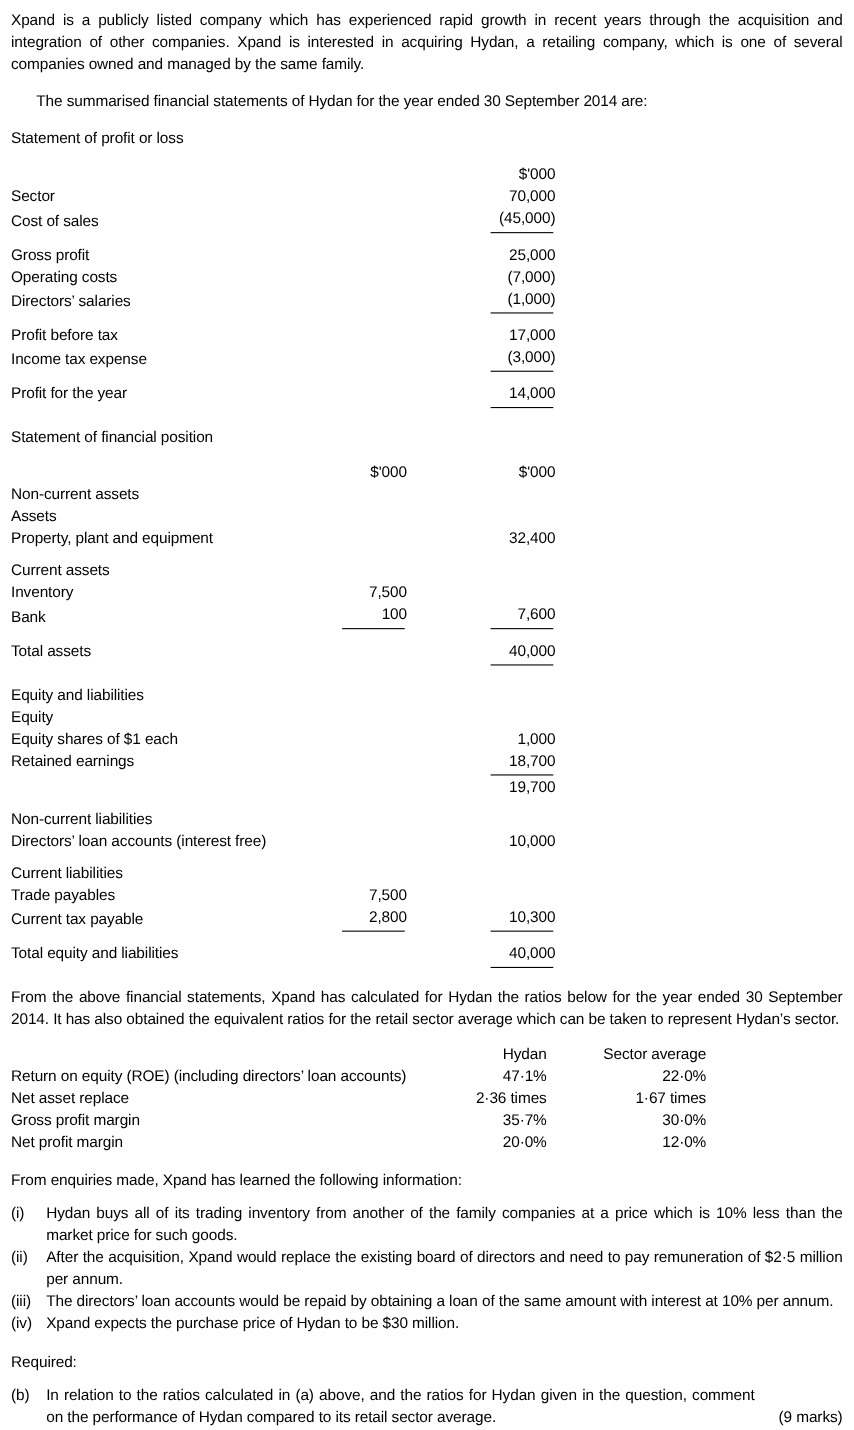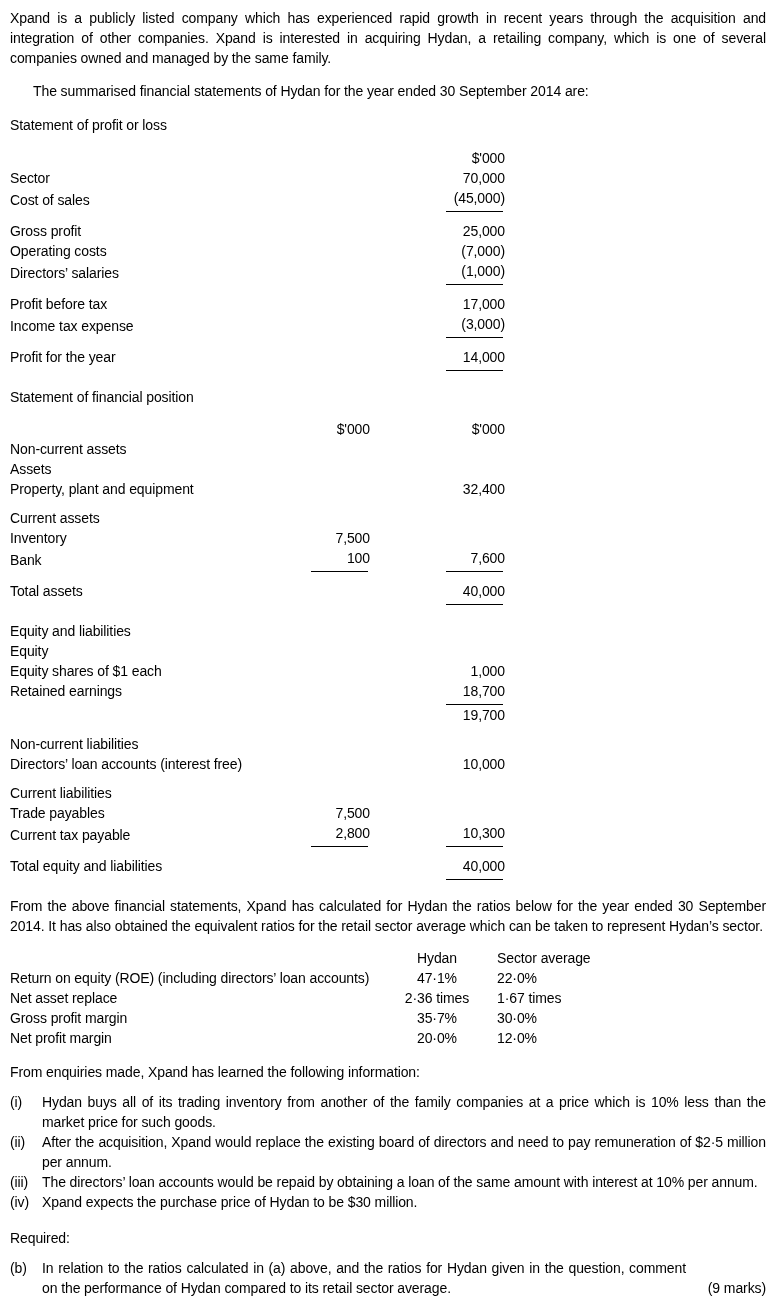--- a/index.html
+++ b/index.html
@@ -24,22 +24,22 @@
   .u::after {
     content:""; display:block; height:0; border-bottom:1.5px solid #000;
     width:57px; margin:3px 2px 0 auto;
   }
   .gap-after { margin-bottom:9px;align-items:center; }
   .biggap-after { margin-bottom:16px; }
 
   
   .rrow { display:flex; align-items:flex-start; }
   .rrow .rlbl { flex:1 1 0; min-width:0; white-space:nowrap; overflow:visible; }
-  .rrow .rc1 { width:120px; text-align:center; flex:none; }
-  .rrow .rc2 { width:145px; flex:none; }
+  .rrow .rc1 { width:120px; text-align:right; flex:none; }
+  .rrow .rc2 { width:145px; text-align:right; flex:none; }
   .rrow .rsp { width:124px; flex:none; }
 
   
   .item { display:flex; }
   .item .num { width:32px; flex:none; }
   .item .txt { flex:1 1 0; text-align:justify; }
   .req-item { position:relative; }
   .req-item .marks { position:absolute; right:0; bottom:0; font-weight:normal;margin-left:31px; }
 </style>
 </head>

